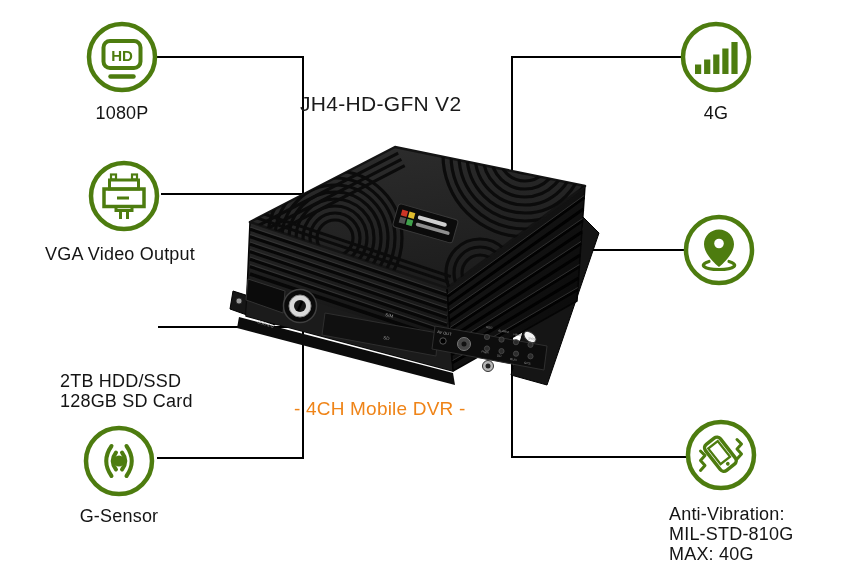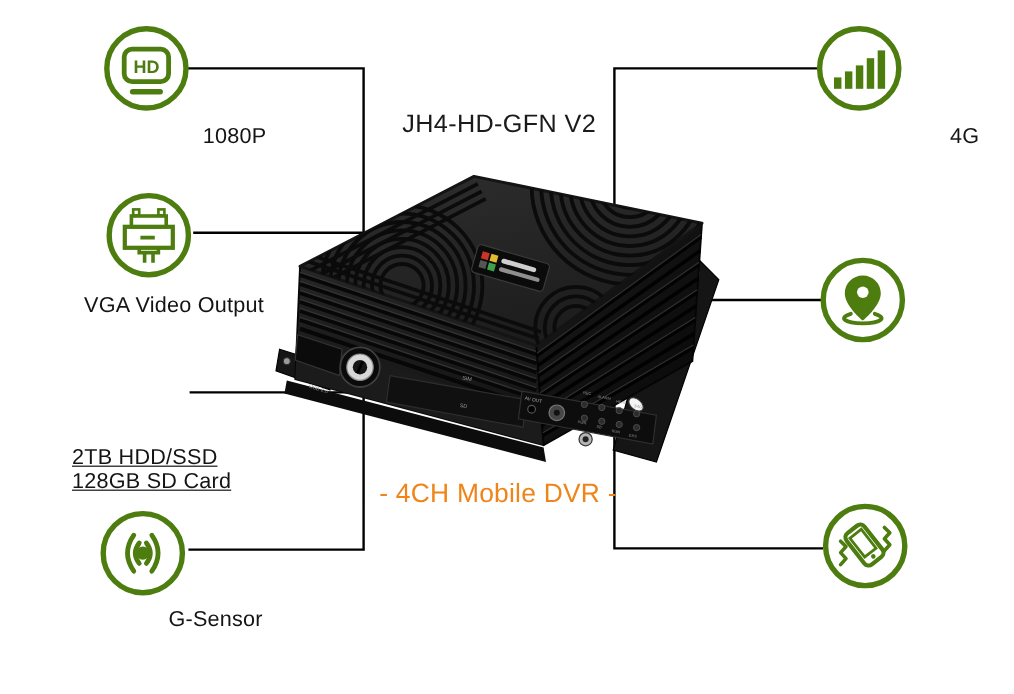--- a/index.html
+++ b/index.html
@@ -4,25 +4,25 @@
 <style>
   html,body{margin:0;padding:0;background:#ffffff;}
   .canvas{position:relative;width:845px;height:578px;background:#ffffff;overflow:hidden;
           font-family:"Liberation Sans", sans-serif;color:#111;}
   svg{display:block;}
   .lines{position:absolute;left:0;top:0;z-index:1;}
   .device{position:absolute;left:225px;top:133px;width:420px;height:272px;z-index:2;}
   .icon{position:absolute;width:72px;height:72px;z-index:3;color:#4d7c0f;}
   .lbl{position:absolute;z-index:3;font-size:18px;line-height:20px;color:#141414;
        letter-spacing:.2px;white-space:nowrap;}
-  .center{text-align:right;}
-  .title{position:absolute;left:300px;top:92px;width:232px;text-align:center;z-index:3;
+  .center{text-align:center;}
+  .title{position:absolute;left:300px;top:92px;width:232px;text-align:left;z-index:3;
          font-size:21px;color:#1a1a1a;letter-spacing:.3px;}
-  .subtitle{position:absolute;left:294px;top:398px;width:220px;text-align:right;z-index:3;
-            font-size:22px;color:#ef8418;letter-spacing:.2px;}
+  .subtitle{position:absolute;left:294px;top:398px;width:220px;text-align:left;z-index:3;
+            font-size:19px;color:#ef8418;letter-spacing:.2px;}
   .block div{white-space:nowrap;}
 </style>
 </head>
 <body>
 
 <div class="canvas">
 
   <svg class="lines" width="845" height="578" viewBox="0 0 845 578">
     <path d="M156,57 H303 V194 H161" fill="none" stroke="#000" stroke-width="2"></path>
     <path d="M158,327 H303 V458 H157" fill="none" stroke="#000" stroke-width="2"></path>
@@ -223,21 +223,21 @@
       <rect x="21.5" y="20" width="29" height="9" stroke-width="3"></rect>
       <rect x="16" y="29" width="40" height="17.5" stroke-width="3.5"></rect>
       <line x1="29" y1="38" x2="41" y2="38" stroke-width="3"></line>
       <path d="M28,46.5 v4 h16 v-4" stroke-width="3"></path>
       <line x1="32.5" y1="50.5" x2="32.5" y2="59" stroke-width="3"></line>
       <line x1="39.5" y1="50.5" x2="39.5" y2="59" stroke-width="3"></line>
     </svg>
   </div>
   <div class="lbl center" style="left:20px;top:244px;width:200px;">VGA Video Output</div>
 
-  <div class="block lbl" style="left:60px;top:371px;text-decoration:underline;">
+  <div class="block lbl" style="left:60px;top:371px;">
     <div>2TB HDD/SSD</div>
     <div>128GB SD Card</div>
   </div>
 
   <div class="icon" style="left:83px;top:425px;">
     <svg width="72" height="72" viewBox="0 0 72 72">
       <circle cx="36" cy="36" r="33" fill="#fff" stroke="currentColor" stroke-width="4.5"></circle>
       <circle cx="36" cy="36" r="5.5" fill="currentColor"></circle>
       <g fill="none" stroke="currentColor" stroke-width="4" stroke-linecap="round">
         <path d="M28.5,21 Q18,36 28.5,51"></path>
@@ -277,14 +277,19 @@
       <circle cx="36" cy="36" r="33" fill="#fff" stroke="currentColor" stroke-width="4.5"></circle>
       <g transform="rotate(-38 36 36)" fill="none" stroke="currentColor">
         <rect x="26.5" y="18.5" width="19" height="33" rx="4.5" stroke-width="3.5"></rect>
         <rect x="30" y="23" width="12" height="20" stroke-width="2.3"></rect>
         <circle cx="36" cy="47" r="1.9" fill="currentColor" stroke="none"></circle>
       </g>
       <polyline points="15.5,32 20,36.5 15.5,41.5 20,46.5 15.5,51.5" fill="none" stroke="currentColor" stroke-width="3" stroke-linecap="round" stroke-linejoin="round"></polyline>
       <polyline points="52,20.5 56.5,25 52,30 56.5,35 52,40" fill="none" stroke="currentColor" stroke-width="3" stroke-linecap="round" stroke-linejoin="round"></polyline>
     </svg>
   </div>
+  <div class="block lbl" style="left:669px;top:504px;">
+    <div>Anti-Vibration:</div>
+    <div>MIL-STD-810G</div>
+    <div>MAX: 40G</div>
+  </div>
 
 </div>
 
 </body></html>

